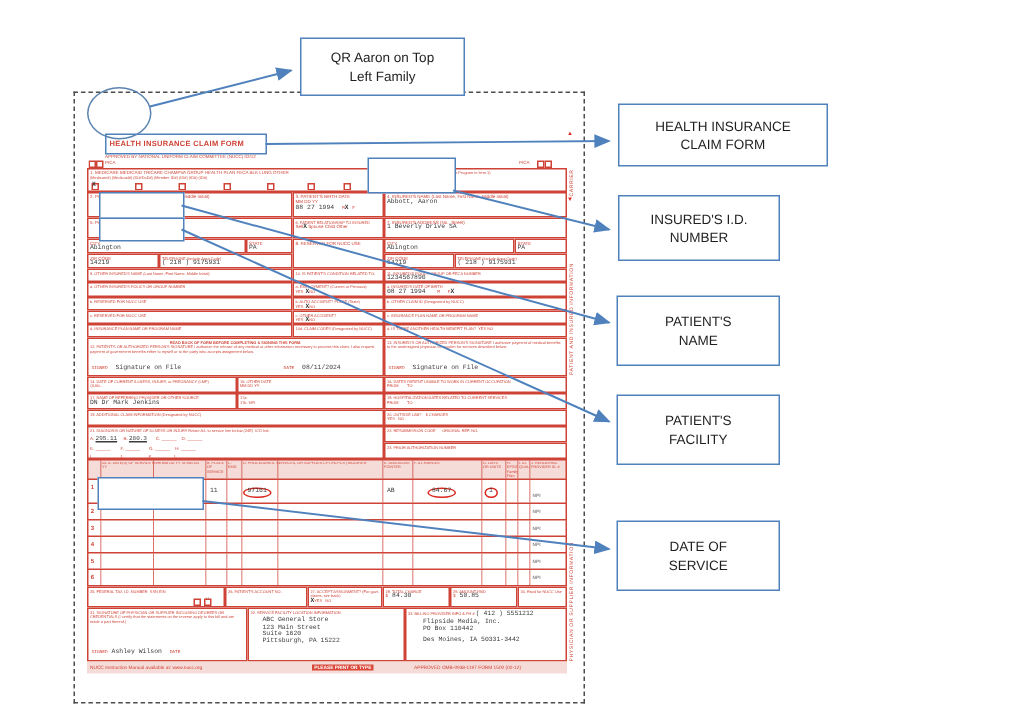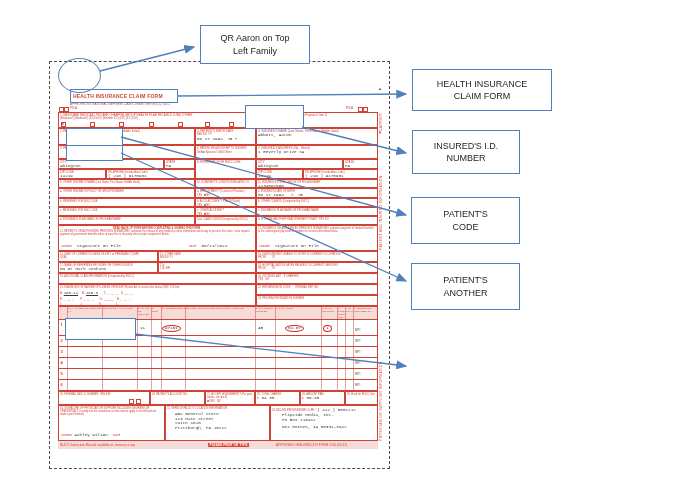--- a/index.html
+++ b/index.html
@@ -48,25 +48,29 @@
   <div class="callout" style="left:412px;top:130px;width:106px;height:42px">
     <span>INSURED'S I.D.</span>
     <span>NUMBER</span>
   </div>
   <div class="callout" style="left:412px;top:69px;width:138px;height:40px">
     <span>HEALTH INSURANCE</span>
     <span>CLAIM FORM</span>
   </div>
   <div class="callout" style="left:411px;top:197px;width:107px;height:45px">
     <span>PATIENT'S</span>
-    <span>CODE</span>
+    <span>NAME</span>
   </div>
   <div class="callout" style="left:411px;top:263px;width:107px;height:45px">
     <span>PATIENT'S</span>
-    <span>ANOTHER</span>
+    <span>FACILITY</span>
+  </div>
+  <div class="callout" style="left:411px;top:347px;width:107px;height:45px">
+    <span>DATE OF</span>
+    <span>SERVICE</span>
   </div>
 
   <div class="redact" style="left:245px;top:105px;width:57px;height:22px"></div>
   <div class="redact" style="left:66px;top:128px;width:55px;height:16px"></div>
   <div class="redact" style="left:66px;top:145px;width:55px;height:14px"></div>
   <div class="redact" style="left:65px;top:318px;width:69px;height:20px"></div>
 
   <div class="form">
 
     <div class="titlebox">

